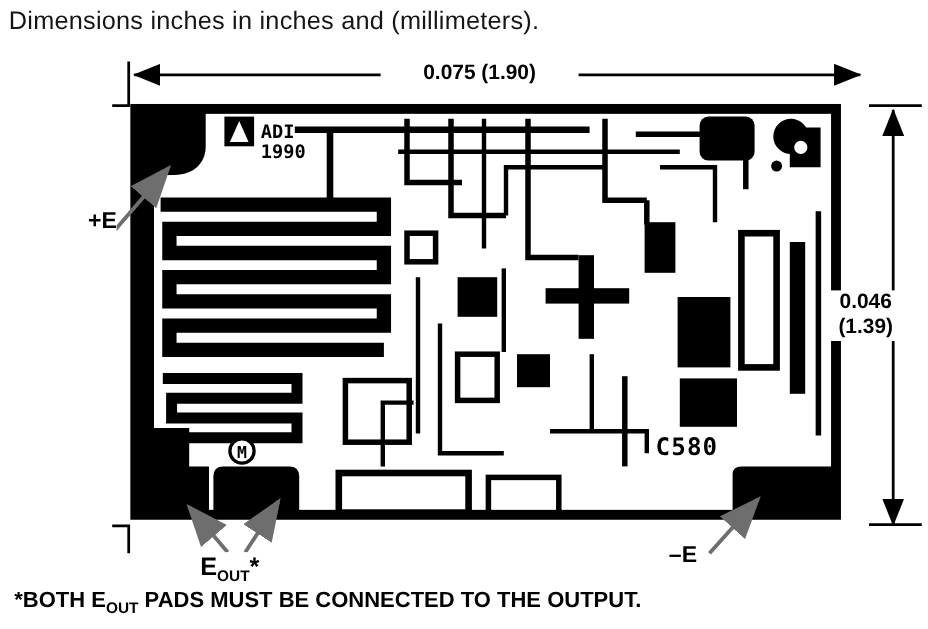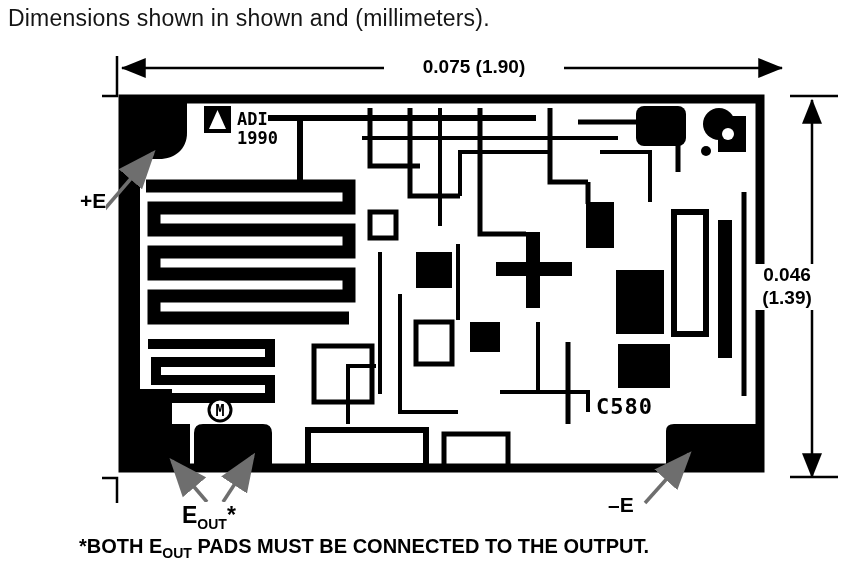--- a/index.html
+++ b/index.html
@@ -23,40 +23,40 @@
   .die line, .die polyline { stroke:#000; fill:none; }
   .die-text {
     font-family:"DejaVu Sans Mono", monospace;
     font-weight:bold; fill:#000;
   }
 
   .dim-label {
     position:absolute; background:#fff; font-weight:bold;
     font-size:19px; z-index:3; text-align:center; line-height:1.2;
   }
-  .dim-top { left:384px; top:56px; width:180px; padding:0 6px; }
+  .dim-top { left:346px; top:56px; width:180px; padding:0 6px; }
   .dim-right { left:751px; top:264px; width:72px; }
 
   .pad-label { position:absolute; font-weight:bold; font-size:21px; z-index:3; background:#fff; }
   .plus-e  { left:80px;  top:189px; }
   .minus-e { left:608px; top:493px; }
   .eout    { left:182px; top:502px; font-size:23px; }
   .eout sub, .note sub { font-size:14px; font-weight:bold; }
 
   .note {
-    position:absolute; left:0; top:535px; width:728px;
-    text-align:center; font-weight:bold; font-size:20px; z-index:3;
+    position:absolute; left:13px; top:535px; width:728px;
+    font-weight:bold; font-size:20px; z-index:3;
   }
 </style>
 </head>
 <body>
 
 <div class="stage">
 
-  <div class="title">Dimensions shown in shown and (millimeters).</div>
+  <div class="title">Dimensions inches in inches and (millimeters).</div>
 
   <svg class="overlay" width="844" height="572" viewBox="0 0 844 572">
     <defs>
       <marker id="ab" viewBox="0 0 10 8" markerWidth="10" markerHeight="8" refX="9.5" refY="4" orient="auto-start-reverse">
         <path d="M0,0 L10,4 L0,8 Z" fill="#000"></path>
       </marker>
       <marker id="ag" viewBox="0 0 10 8" markerWidth="11" markerHeight="9" refX="9" refY="4" orient="auto">
         <path d="M0,0 L10,4 L0,8 Z" fill="#6e6e6e"></path>
       </marker>
     </defs>

